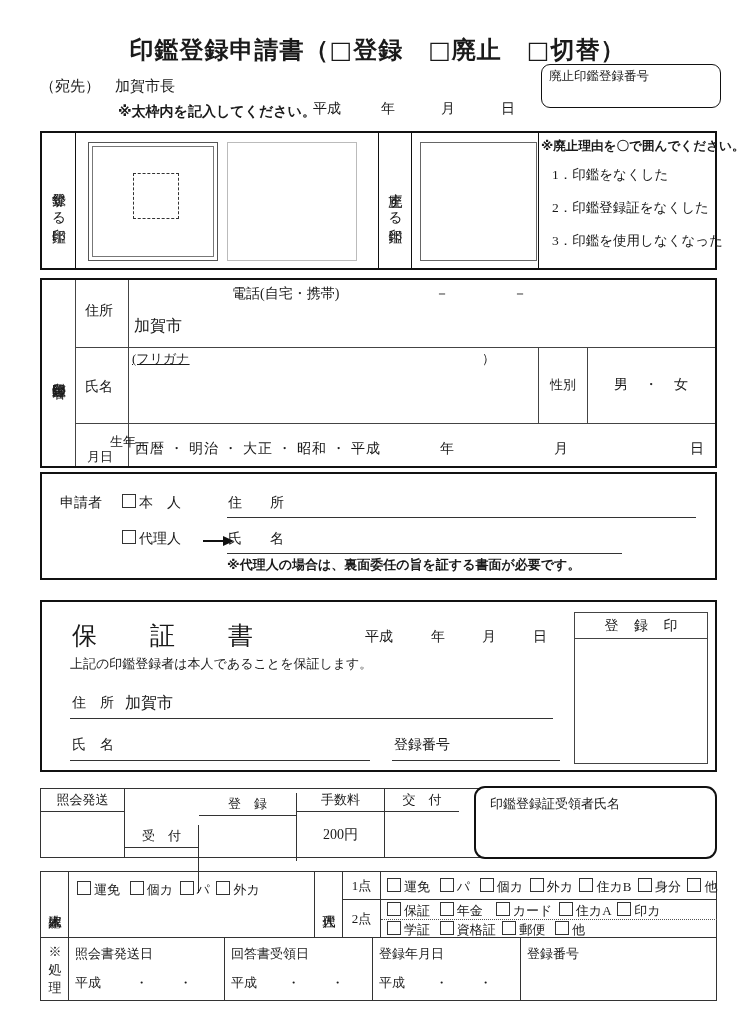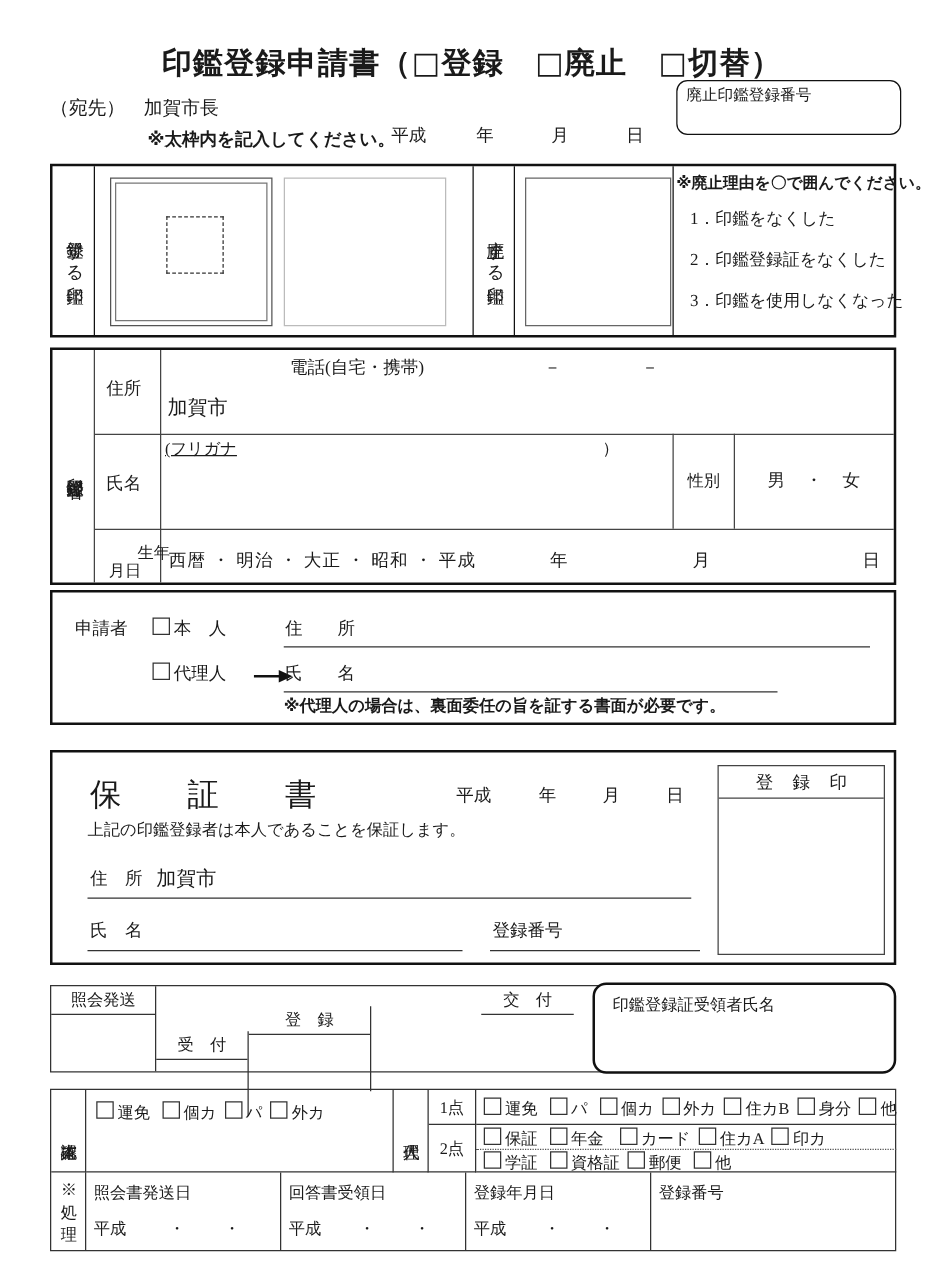--- a/index.html
+++ b/index.html
@@ -235,23 +235,27 @@
 
   <div class="abs proctable">
     <div class="abs pt-cell" style="left:0;top:0;width:84px;">
       <div class="pt-hdr">照会発送</div>
       <div class="ctr" style="height:46px;font-size:13px;"></div>
     </div>
     <div class="abs pt-cell" style="left:84px;top:0;width:74px;margin-top:36px;">
       <div class="pt-hdr">受　付</div>
       <div class="ctr" style="height:46px;font-size:13px;"></div>
     </div>
-    <div class="abs pt-cell" style="left:158px;top:16px;width:98px;text-align:center;">
+    <div class="abs pt-cell" style="left:158px;top:4px;width:98px;text-align:center;">
       <div class="pt-hdr">登　録</div>
       <div class="ctr" style="height:46px;font-size:13px;"></div>
+    </div>
+    <div class="abs pt-cell" style="left:256px;top:0;width:88px;">
+      <div class="pt-hdr">手数料</div>
+      <div class="ctr" style="height:46px;font-size:14px;">200円</div>
     </div>
     <div class="abs" style="left:344px;top:0;width:74px;height:100%;">
       <div class="pt-hdr">交　付</div>
       <div class="ctr" style="height:46px;font-size:13px;"></div>
     </div>
   </div>
 
   <div class="abs receiptbox">
     <span>印鑑登録証受領者氏名</span>
   </div>

